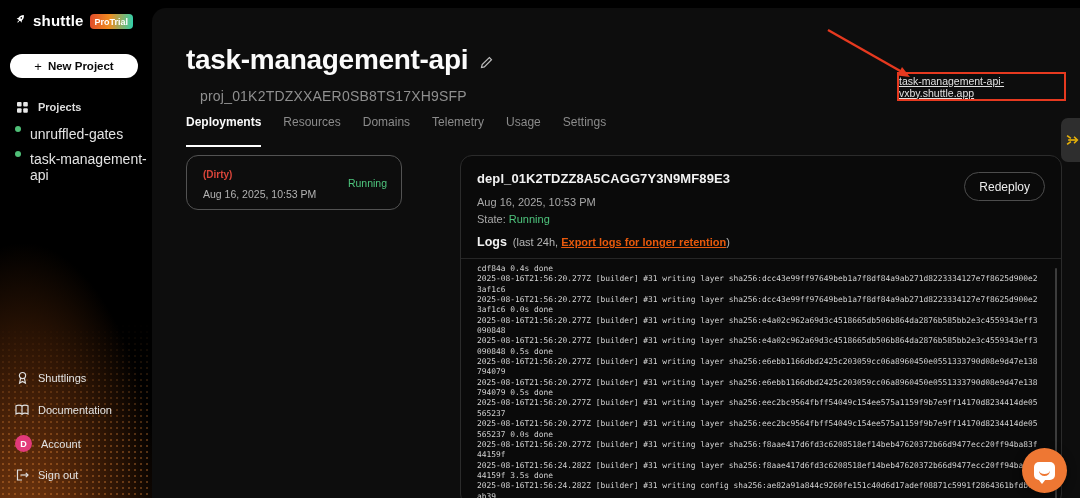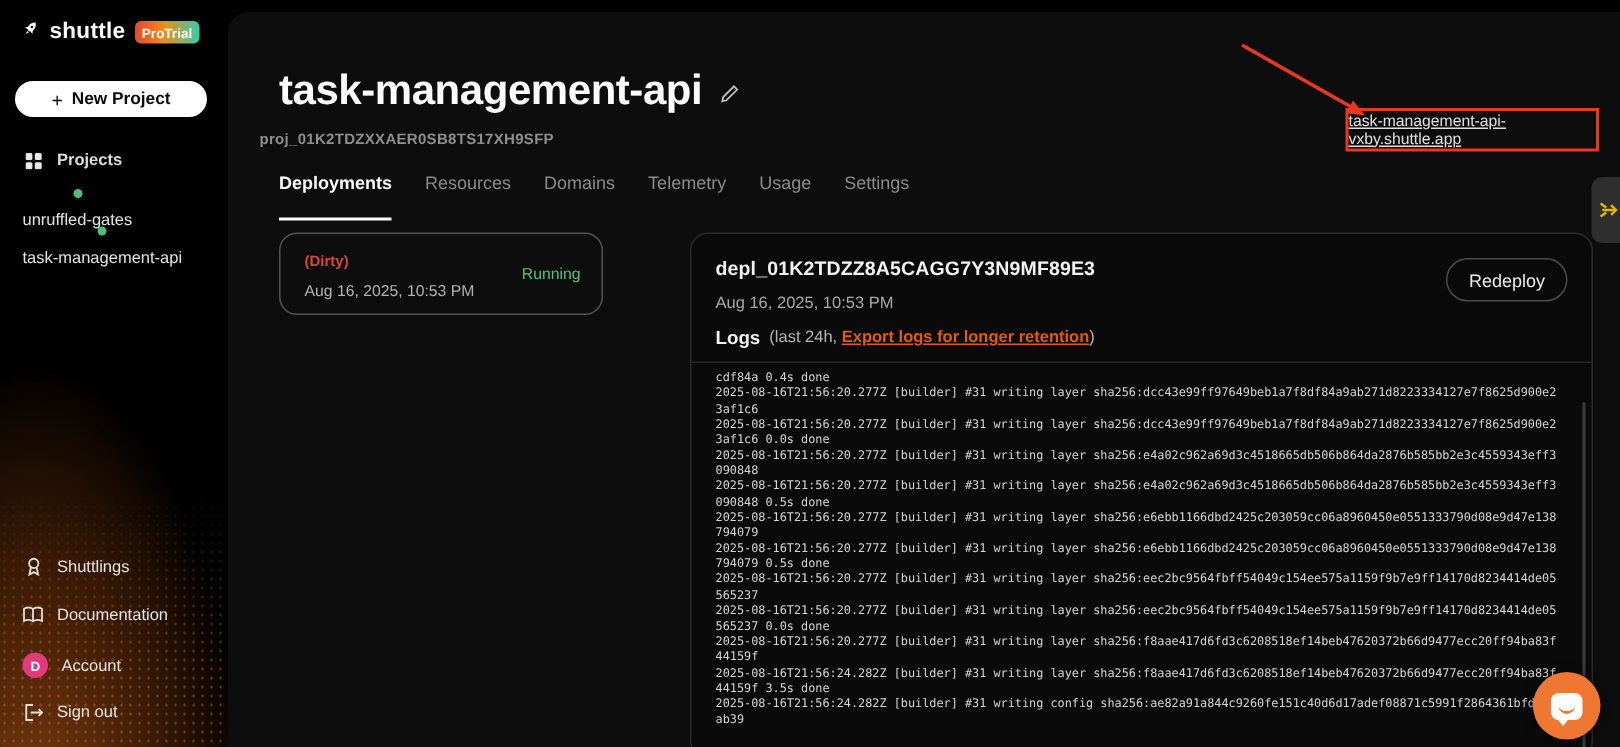--- a/index.html
+++ b/index.html
@@ -32,37 +32,37 @@
   }
   .new-project {
     position:absolute; left:10px; top:54px; width:128px; height:24px;
     background:#fff; color:#0a0a0a; border:none; border-radius:13px;
     font-family:inherit; font-size:11.5px; font-weight:700; cursor:pointer;
     display:flex; align-items:center; justify-content:center; gap:6px;
   }
   .new-project .plus { font-size:13px; font-weight:400; }
   .side-section { position:absolute; left:15px; top:101px; display:flex; align-items:center; gap:9px;
     font-size:11px; color:#ddd; font-weight:600; cursor:pointer; }
-  .proj-item { position:absolute; left:15px; display:flex; align-items:center; gap:9px;
-    font-size:11px; color:#e3e3e3; cursor:pointer;flex-direction:column; }
+  .proj-item { position:absolute; left:15px; display:flex; align-items:flex-start; gap:9px;
+    font-size:14px; color:#e3e3e3; cursor:pointer; }
   .proj-item .dot { width:6px; height:6px; border-radius:50%; background:#4fbf77; flex:0 0 auto; }
   .side-foot { position:absolute; left:15px; display:flex; align-items:center; gap:9px;
     font-size:11px; color:#e3e3e3; cursor:pointer; }
   .avatar { width:17px; height:17px; border-radius:50%; background:#e23a7a; color:#fff;
     font-size:9px; font-weight:700; display:flex; align-items:center; justify-content:center; }
   .ic { display:inline-flex; width:14px; justify-content:center; color:#dcdcdc; }
   
   .main {
     position:absolute; left:152px; top:8px; right:0; bottom:0;
     background:#0d0d0d; border-top-left-radius:14px;
   }
   .title-row { position:absolute; left:34px; top:36px; display:flex; align-items:center; gap:12px; }
   .page-title { font-size:28px; font-weight:700; color:#fbfbfb; letter-spacing:-0.3px; }
   .edit-pencil { cursor:pointer; display:inline-flex; margin-top:4px; }
-  .proj-id { position:absolute; left:21px; top:80px; font-size:10px; color:#8f8f8f; letter-spacing:0.2px;font-weight:bold; }
+  .proj-id { position:absolute; left:48px; top:80px; font-size:14px; color:#8f8f8f; letter-spacing:0.2px; }
   .tabs { position:absolute; left:34px; top:107px; display:flex; gap:22px; font-size:12px; color:#8b8b8b; }
   .tab { padding-bottom:16px; cursor:pointer; }
   .tab.active { color:#fafafa; font-weight:600; border-bottom:2px solid #fff; }
   
   .app-link-box {
     position:absolute; right:14px; top:64px; width:169px; height:29px;
     border:2px solid #e6391f; display:flex; align-items:center; justify-content:center;
   }
   .app-link { font-size:10.5px; color:#e0e0e0; text-decoration:underline; cursor:pointer; }
   .annot-arrow { position:absolute; left:822px; top:24px; z-index:8; pointer-events:none; }
@@ -248,20 +248,24 @@
       <span class="dirty">(Dirty)</span>
       <span class="d-date">Aug 16, 2025, 10:53 PM</span>
       <span class="d-state">Running</span>
     </div>
 
     <section class="logs-card">
       <div class="lc-pad">
         <div class="depl-id">depl_01K2TDZZ8A5CAGG7Y3N9MF89E3</div>
         <button class="redeploy">Redeploy</button>
         <div class="dd-date">Aug 16, 2025, 10:53 PM</div>
+        <div class="dd-state">
+          <span>State:</span>
+          <span class="green">Running</span>
+        </div>
 
         <div class="logs-row">
           <span class="logs-label">Logs</span>
           <span class="logs-note">
             <span>(last 24h, </span><span class="export-link">Export logs for longer retention</span><span>)</span>
           </span>
         </div>
 
         <div class="divider"></div>
       </div>

